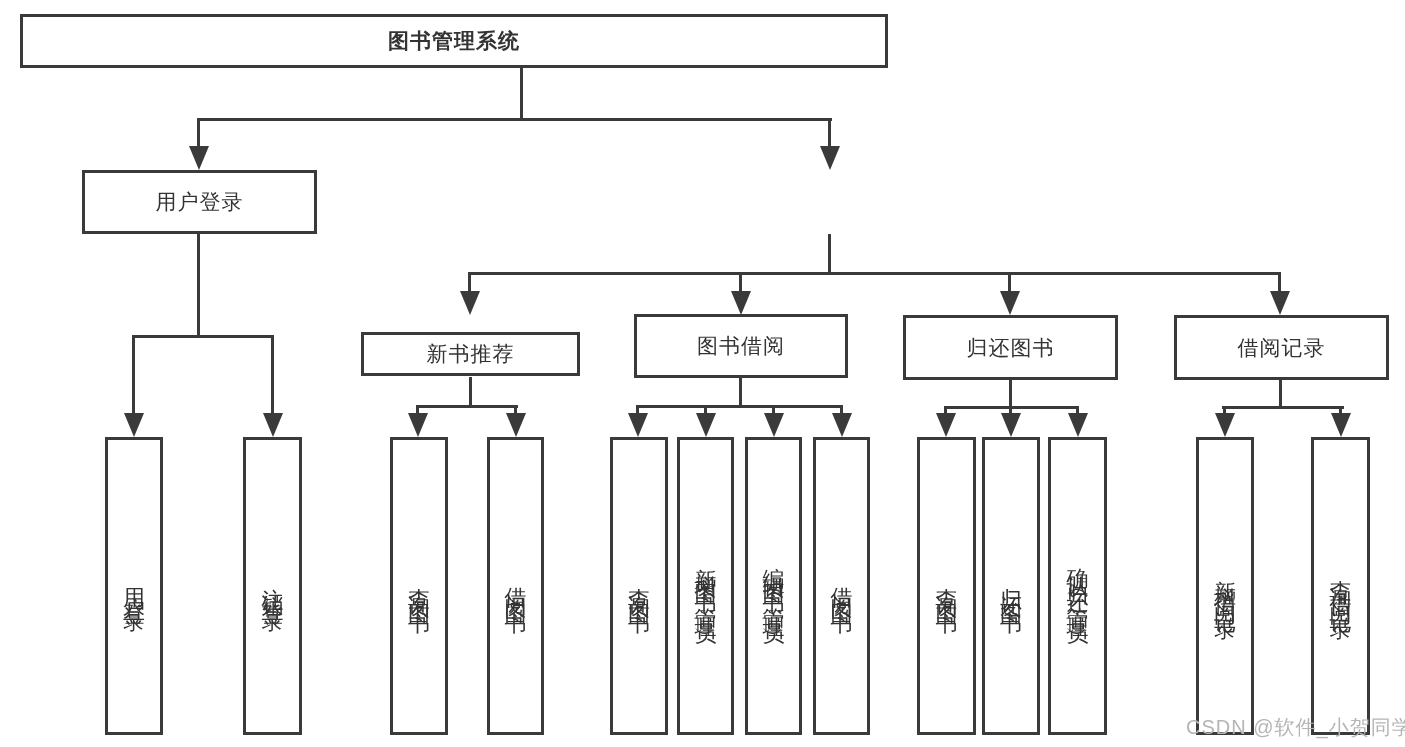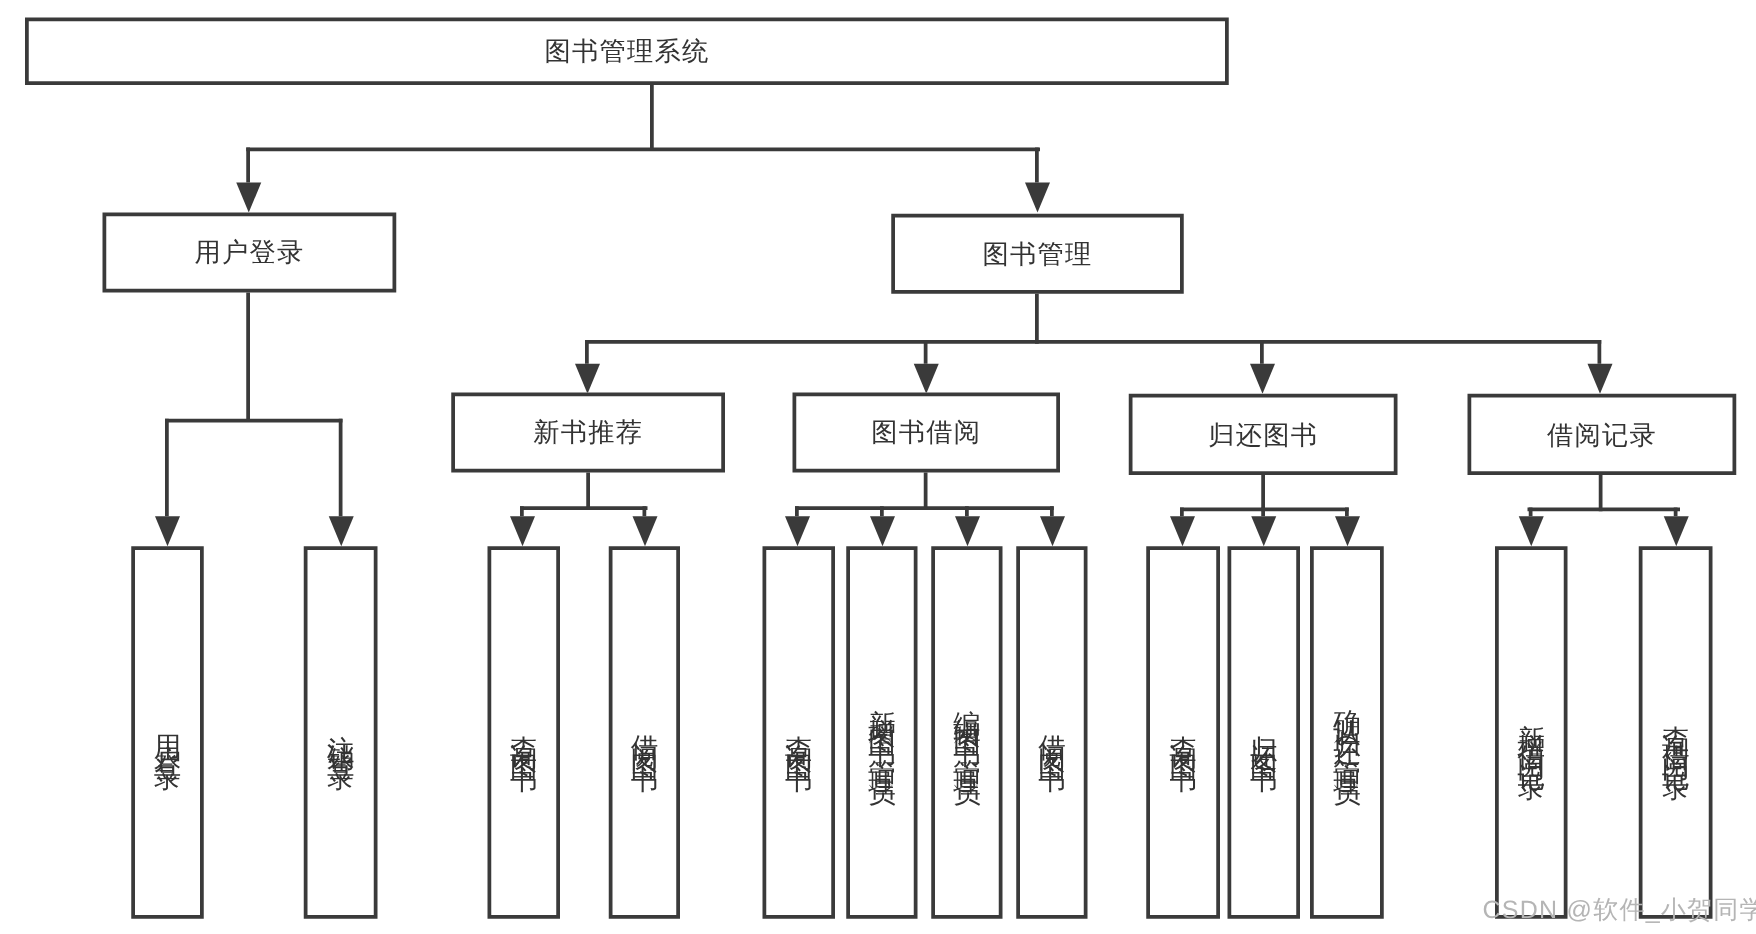--- a/index.html
+++ b/index.html
@@ -70,32 +70,29 @@
   <div class="hline" style="left:944px;top:406px;width:135px;"></div>
   <div class="arrow" style="left:944px;top:406px;height:7px;"></div>
   <div class="arrow" style="left:1009px;top:406px;height:7px;"></div>
   <div class="arrow" style="left:1076px;top:406px;height:7px;"></div>
 
   <div class="vline" style="left:1279px;top:380px;height:29px;"></div>
   <div class="hline" style="left:1222px;top:406px;width:122px;"></div>
   <div class="arrow" style="left:1223px;top:406px;height:7px;"></div>
   <div class="arrow" style="left:1339px;top:406px;height:7px;"></div>
 
-  <div class="box" style="left:20px;top:14px;width:963px;height:54px;">
+  <div class="box" style="left:20px;top:14px;width:868px;height:54px;font-weight:bold;">
     <span class="lbl">图书管理系统</span>
   </div>
 
   <div class="box" style="left:82px;top:170px;width:235px;height:64px;">
     <span class="lbl">用户登录</span>
   </div>
-  <div class="box" style="left:713px;top:171px;width:234px;height:64px;">
-    <span class="lbl">图书管理</span>
-  </div>
 
-  <div class="box" style="left:361px;top:314px;width:219px;height:64px;">
+  <div class="box" style="left:361px;top:332px;width:219px;height:44px;">
     <span class="lbl">新书推荐</span>
   </div>
   <div class="box" style="left:634px;top:314px;width:214px;height:64px;">
     <span class="lbl">图书借阅</span>
   </div>
   <div class="box" style="left:903px;top:315px;width:215px;height:65px;">
     <span class="lbl">归还图书</span>
   </div>
   <div class="box" style="left:1174px;top:315px;width:215px;height:65px;">
     <span class="lbl">借阅记录</span>

